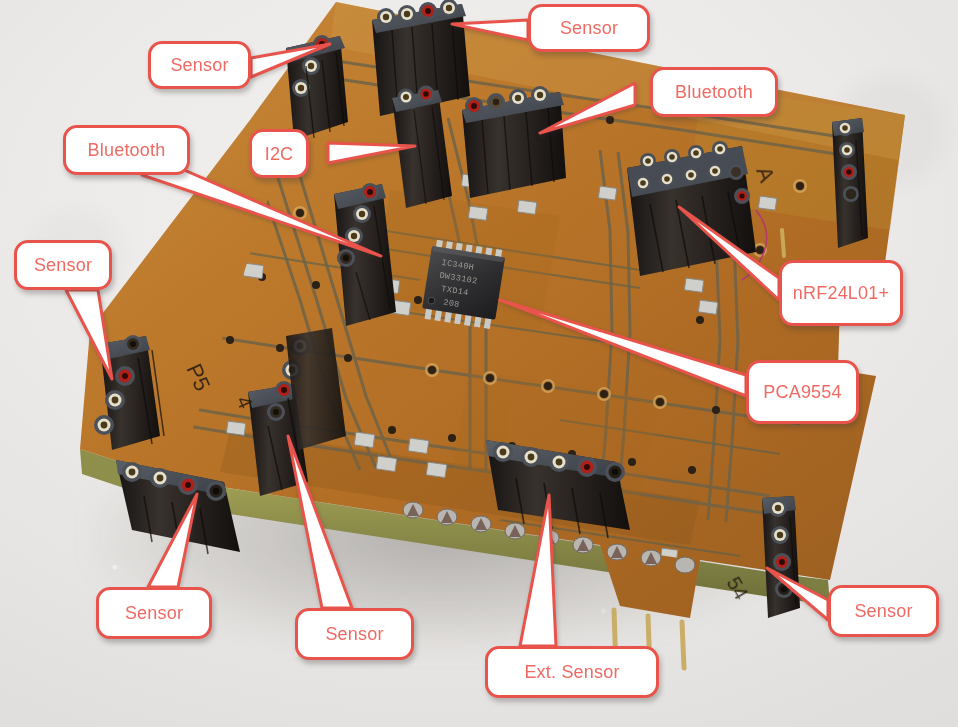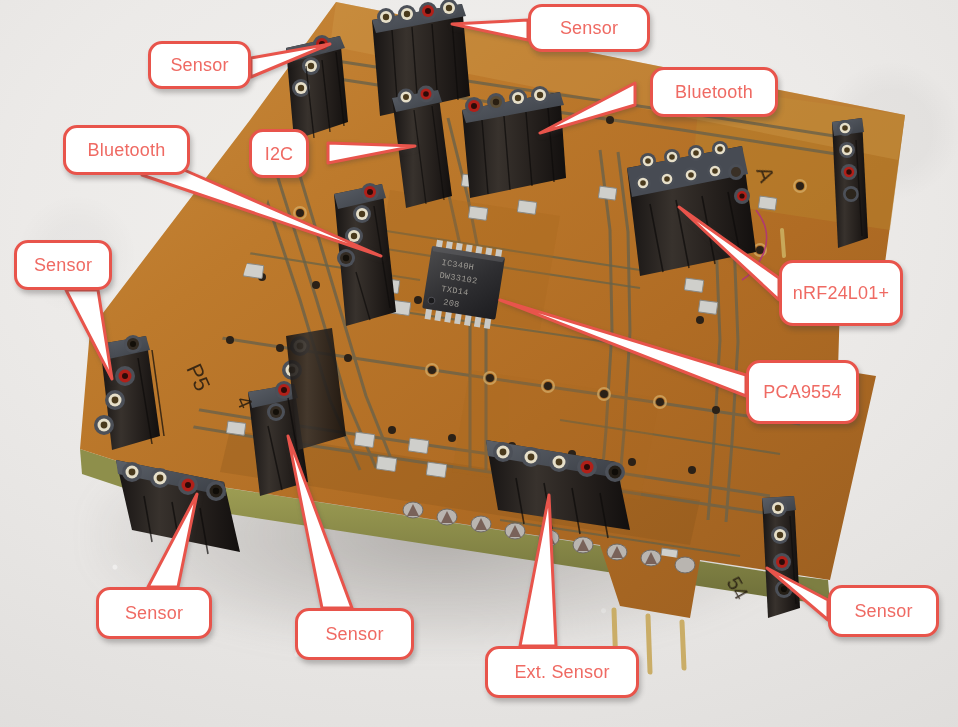--- a/index.html
+++ b/index.html
@@ -685,21 +685,21 @@
     </div>
     <div class="callout" style="left:746px;top:360px;width:113px;height:64px">
       <span>PCA9554</span>
     </div>
     <div class="callout" style="left:96px;top:587px;width:116px;height:52px">
       <span>Sensor</span>
     </div>
     <div class="callout" style="left:295px;top:608px;width:119px;height:52px">
       <span>Sensor</span>
     </div>
-    <div class="callout" style="left:485px;top:646px;width:154px;height:52px">
+    <div class="callout" style="left:485px;top:646px;width:174px;height:52px">
       <span>Ext. Sensor</span>
     </div>
     <div class="callout" style="left:828px;top:585px;width:111px;height:52px">
       <span>Sensor</span>
     </div>
 
   </div>
 </div>
 
 </body></html>

